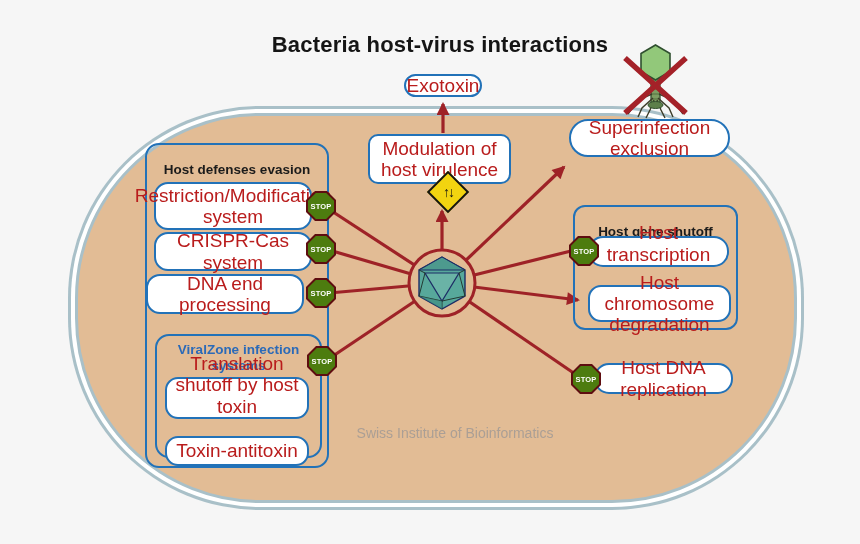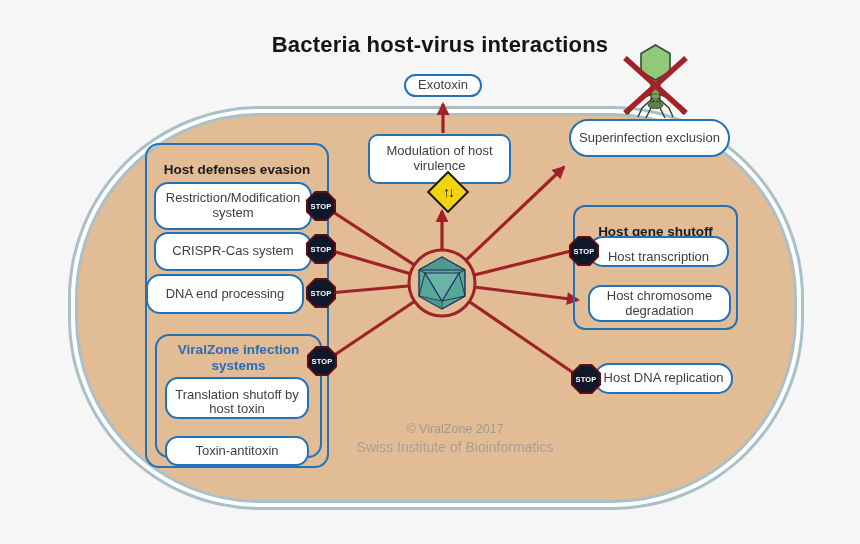--- a/index.html
+++ b/index.html
@@ -7,35 +7,35 @@
   #canvas{position:relative;width:860px;height:544px;background:#f6f6f6;overflow:hidden;}
 
   .cell{position:absolute;left:75px;top:113px;width:716px;height:384px;
         background:#e2bc95;border:3px solid #a9c0c8;border-radius:185px;
         box-shadow:0 0 0 4px #ffffff,0 0 0 7px #a9c0c8;}
 
   .page-title{position:absolute;left:10px;top:32px;width:860px;text-align:center;
         font-size:22px;font-weight:bold;color:#151515;letter-spacing:.2px;}
 
   .node{position:absolute;display:flex;align-items:center;justify-content:center;
-        background:#ffffff;border:2.5px solid #2272b8;color:#404040;
-        font-size:13px;line-height:1.12;text-align:center;box-sizing:border-box;}
+        background:#ffffff;border:2.5px solid #2272b8;color:#b91c1c;
+        font-size:19px;line-height:1.12;text-align:center;box-sizing:border-box;}
   .group{position:absolute;border:2.5px solid #2272b8;border-radius:14px;
         box-sizing:border-box;background:transparent;}
   .group-title{display:block;text-align:center;font-weight:bold;font-size:13.5px;
         padding-top:17px;color:#1b1b1b;line-height:1.15;}
   .group-title.blue{color:#2b6ab8;}
 
   .stop{position:absolute;width:30px;height:30px;
         clip-path:polygon(30% 0,70% 0,100% 30%,100% 70%,70% 100%,30% 100%,0 70%,0 30%);
         background:#5e0d10;display:flex;align-items:center;justify-content:center;z-index:6;}
   .stop-inner{width:26px;height:26px;
         clip-path:polygon(30% 0,70% 0,100% 30%,100% 70%,70% 100%,0 70%,0 70%,0 30%);
         clip-path:polygon(30% 0,70% 0,100% 30%,100% 70%,70% 100%,30% 100%,0 70%,0 30%);
-        background:#0f172a;display:flex;align-items:center;justify-content:center;}
+        background:#4d7c0f;display:flex;align-items:center;justify-content:center;}
   .stop-inner span{color:#ffffff;font-size:7.5px;font-weight:bold;letter-spacing:.2px;}
 
   .diamond{position:absolute;left:433px;top:177px;width:26px;height:26px;
         background:#f2d410;border:2px solid #141414;transform:rotate(45deg);
         display:flex;align-items:center;justify-content:center;z-index:7;}
   .diamond span{transform:rotate(-45deg);font-size:14px;font-weight:bold;color:#111;
         letter-spacing:-2px;line-height:1;}
 
   .credit{position:absolute;left:305px;top:422px;width:300px;text-align:center;color:#a39a91;}
   .credit .l1{font-size:12.5px;}
@@ -172,18 +172,17 @@
           <span>STOP</span>
         </div>
     </div>
     <div class="stop" style="left:571px;top:364px;">
       <div class="stop-inner">
           <span>STOP</span>
         </div>
     </div>
 
     <div class="credit">
-      <div class="l1">© ViralZone 2017</div>
       <div class="l2">Swiss Institute of Bioinformatics</div>
     </div>
 
   </div>
 </div>
 
 </body></html>

